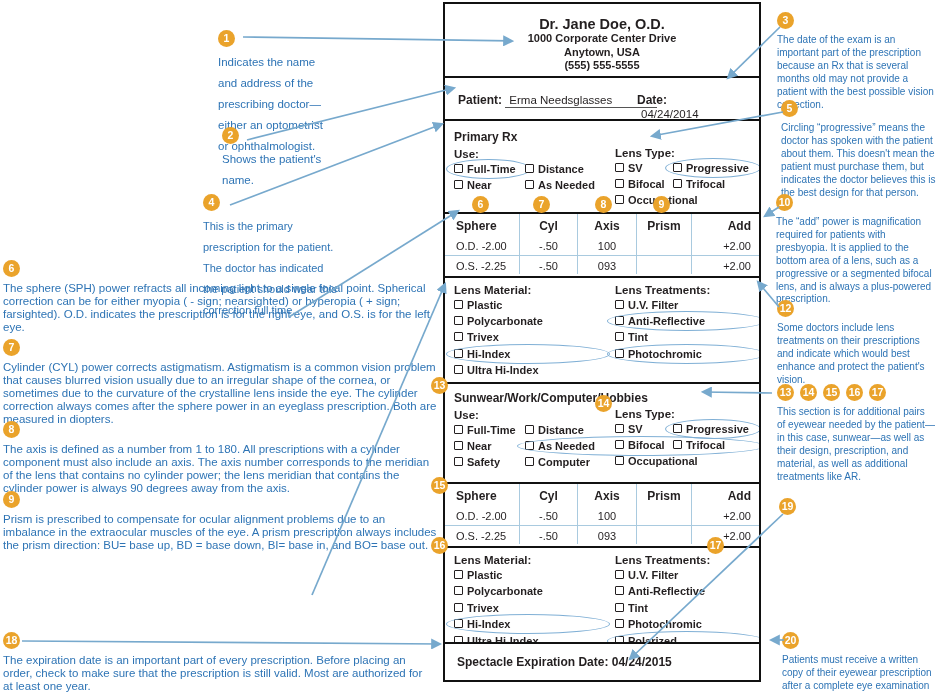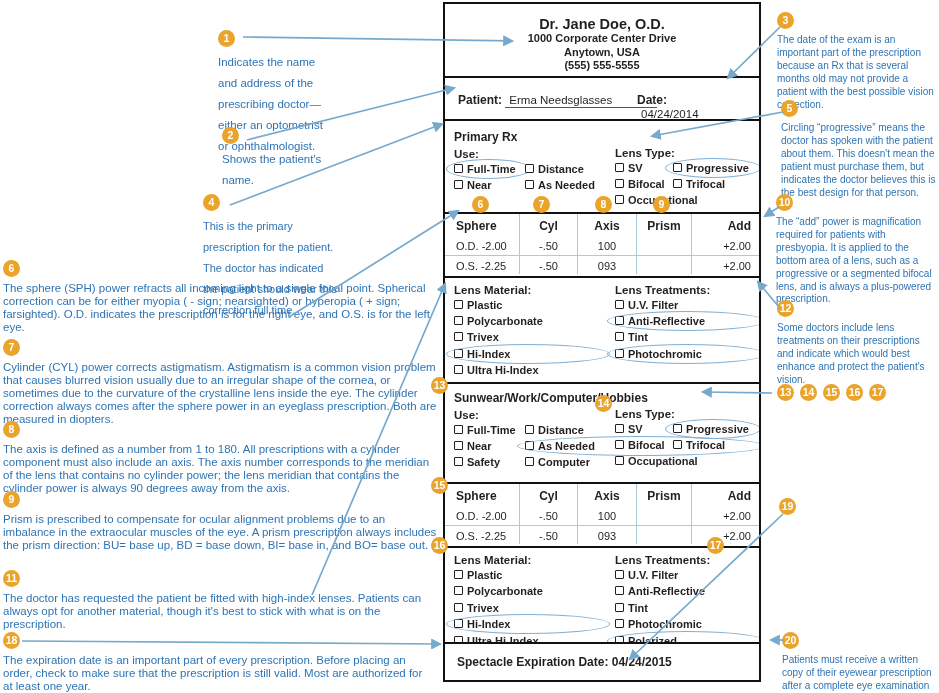--- a/index.html
+++ b/index.html
@@ -134,24 +134,20 @@
     <p class="ctext wide">Cylinder (CYL) power corrects astigmatism. Astigmatism is a common vision problem that causes blurred vision usually due to an irregular shape of the cornea, or sometimes due to the curvature of the crystalline lens inside the eye. The cylinder correction always comes after the sphere power in an eyeglass prescription. Both are measured in diopters.</p>
   </div>
   <div class="callout" style="left:3px; top:419px; width:436px">
     <span class="num">8</span>
     <p class="ctext wide">The axis is defined as a number from 1 to 180. All prescriptions with a cylinder component must also include an axis. The axis number corresponds to the meridian of the lens that contains no cylinder power; the lens meridian that contains the cylinder power is always 90 degrees away from the axis.</p>
   </div>
   <div class="callout" style="left:3px; top:489px; width:436px">
     <span class="num">9</span>
     <p class="ctext wide">Prism is prescribed to compensate for ocular alignment problems due to an imbalance in the extraocular muscles of the eye. A prism prescription always includes the prism direction: BU= base up, BD = base down, BI= base in, and BO= base out.</p>
   </div>
-  <div class="callout" style="left:3px; top:568px; width:436px">
-    <span class="num">11</span>
-    <p class="ctext wide">The doctor has requested the patient be fitted with high-index lenses. Patients can always opt for another material, though it's best to stick with what is on the prescription.</p>
-  </div>
   <div class="callout" style="left:3px; top:630px; width:432px">
     <span class="num">18</span>
     <p class="ctext wide">The expiration date is an important part of every prescription. Before placing an order, check to make sure that the prescription is still valid. Most are authorized for at least one year.</p>
   </div>
 
   <div class="callout" style="left:777px; top:10px; width:158px">
     <span class="num">3</span>
     <p class="ctext right">The date of the exam is an important part of the prescription because an Rx that is several months old may not provide a patient with the best possible vision correction.</p>
   </div>
   <div class="callout" style="left:781px; top:98px; width:155px">
@@ -167,20 +163,21 @@
     <p class="ctext right">Some doctors include lens treatments on their prescriptions and indicate which would best enhance and protect the patient's vision.</p>
   </div>
   <div class="callout" style="left:777px; top:384px; width:158px">
     <div class="numrow">
       <span class="num">13</span>
       <span class="num">14</span>
       <span class="num">15</span>
       <span class="num">16</span>
       <span class="num">17</span>
     </div>
+    <p class="ctext right">This section is for additional pairs of eyewear needed by the patient—in this case, sunwear—as well as their design, prescription, and material, as well as additional treatments like AR.</p>
   </div>
   <div class="callout" style="left:779px; top:496px; width:156px">
     <span class="num">19</span>
   </div>
   <div class="callout" style="left:782px; top:630px; width:153px">
     <span class="num">20</span>
     <p class="ctext right">Patients must receive a written copy of their eyewear prescription after a complete eye examination has been performed.</p>
   </div>
 
   <div class="form">

